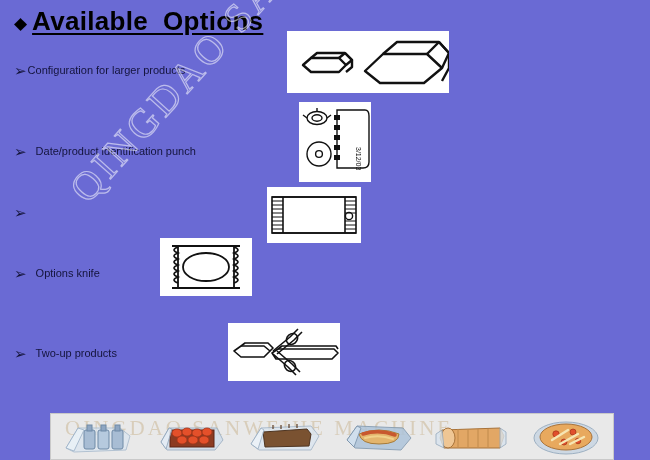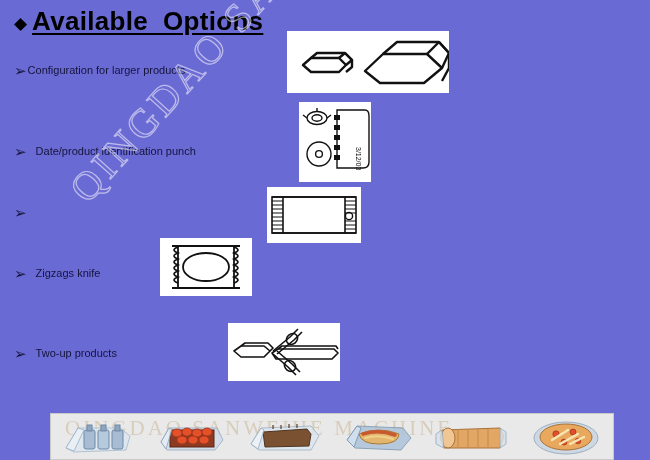--- a/index.html
+++ b/index.html
@@ -166,21 +166,21 @@
   </div>
   <div class="bullet b1">
     <span class="arrow">➢</span>
     <span class="btext">Date/product identification punch</span>
   </div>
   <div class="bullet b2">
     <span class="arrow">➢</span>
   </div>
   <div class="bullet b3">
     <span class="arrow">➢</span>
-    <span class="btext">Zigzags knife</span>
+    <span class="btext">Options knife</span>
   </div>
   <div class="bullet b4">
     <span class="arrow">➢</span>
     <span class="btext">Two-up products</span>
   </div>
 
   <div class="fig fig-boxes">
     <svg width="162" height="62" viewBox="0 0 162 62">
       <g fill="none" stroke="#111" stroke-width="2.4" stroke-linejoin="round">
 

